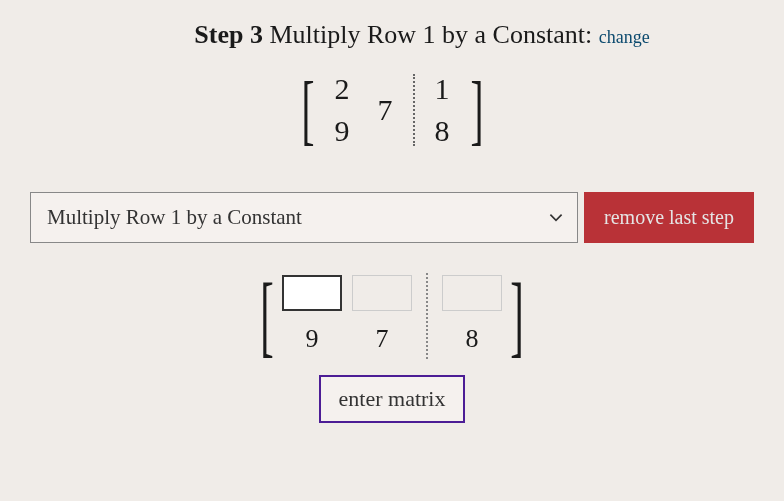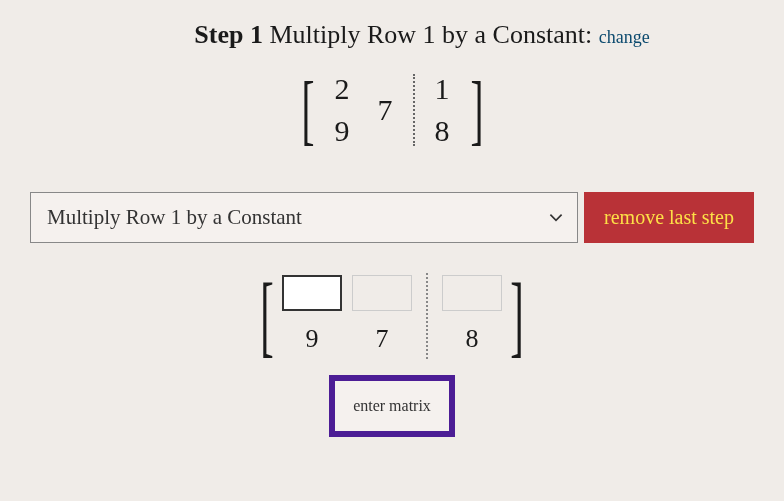--- a/index.html
+++ b/index.html
@@ -81,21 +81,21 @@
       cursor: pointer;
     }
     .select-wrap .chev {
       position: absolute;
       right: 14px;
       top: 50%;
       transform: translateY(-50%);
     }
     .remove-btn {
       background: #b93237;
-      color: #fde047;
+      color: #e5e5e5;
       border: none;
       font-family: inherit;
       font-size: 20px;
       padding: 12px 20px;
       cursor: pointer;
     }
     .input-matrix {
       display: flex;
       justify-content: center;
       align-items: center;
@@ -148,38 +148,38 @@
     .vdash2 {
       border-left: 2px dotted #888;
       height: 86px;
       margin: 0 4px;
     }
     .enter-btn-row {
       display: flex;
       justify-content: center;
     }
     .enter-btn {
-      border: 6px solid #4c1d95;
+      border: 2px solid #4c1d95;
       background: #f5f1ee;
       font-family: inherit;
-      font-size: 16px;
-      padding: 16px 18px;
+      font-size: 22px;
+      padding: 9px 18px;
       color: #333;
       cursor: pointer;
     }
     .chev svg {
       width: 14px;
       height: 14px;
     }
   </style>
 </head>
 <body>
 
 <div class="header">
-  <span class="step-label">Step 1</span>
+  <span class="step-label">Step 3</span>
   <span>Multiply Row 1 by a Constant:</span>
   <span class="change-link">change</span>
 </div>
 
 <div class="matrix-display">
   <span class="bracket">[</span>
   <div class="matrix-body">
     <div class="matrix-col">
       <span>2</span>
       <span>9</span>

